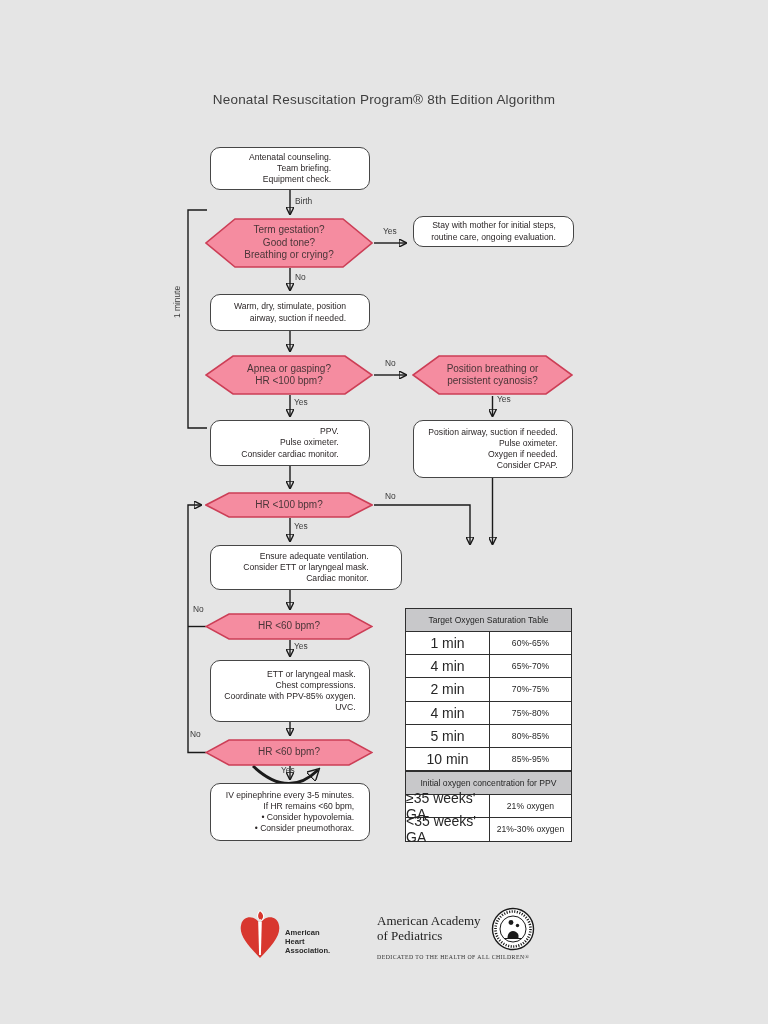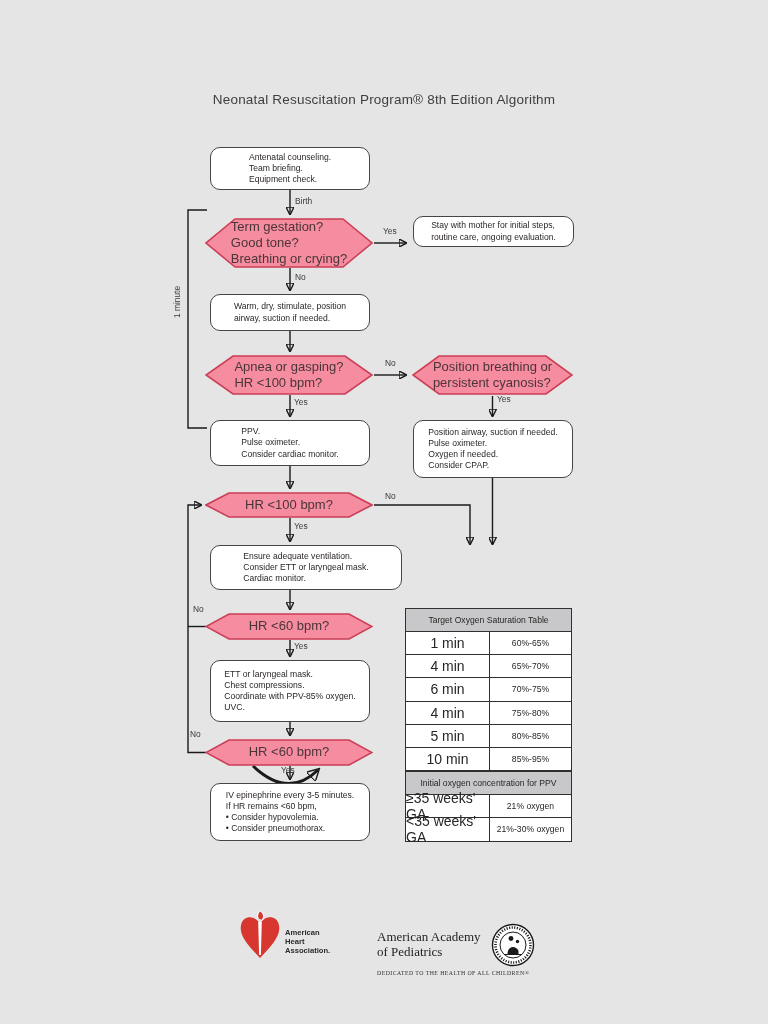--- a/index.html
+++ b/index.html
@@ -10,29 +10,29 @@
          font-size:13.5px;color:#3e3e3e;letter-spacing:.2px;}
 
   
   svg.wires{position:absolute;left:0;top:0;width:768px;height:1024px;}
   svg.wires path{fill:none;stroke:#1a1a1a;stroke-width:1.4;}
   svg.wires path.thick{stroke-width:3px;}
 
   
   .node{position:absolute;box-sizing:border-box;background:#fff;border:1.4px solid #464646;
         border-radius:10px;display:flex;align-items:center;justify-content:center;
-        text-align:left;padding:1px 4px;}
+        text-align:right;padding:1px 4px;}
   .node span{font-size:8.6px;line-height:1.3;color:#2b2627;white-space:pre-line;}
 
   
   .hex{position:absolute;}
   .hex svg{position:absolute;left:0;top:0;display:block;}
   .hex polygon{fill:#f58ca0;stroke:#cc3e56;stroke-width:1.6;}
   .hex span{position:absolute;inset:0;display:flex;align-items:center;justify-content:center;
-            text-align:left;font-size:13px;line-height:1.25;color:#4a3538;white-space:pre-line;}
+            text-align:center;font-size:10px;line-height:1.25;color:#4a3538;white-space:pre-line;}
 
   .lbl{position:absolute;font-size:8.4px;color:#3a3a3a;}
   .lbl-vert{position:absolute;left:177px;top:302px;transform:translate(-50%,-50%) rotate(-90deg);
             font-size:8.4px;color:#3a3a3a;white-space:nowrap;}
 
   
   .oxtable{position:absolute;left:405px;top:608px;width:167px;box-sizing:border-box;
            border:1.6px solid #2f2f2f;background:#fff;}
   .oxtable .hdr{height:22px;background:#c8c8ca;border-bottom:1.2px solid #2f2f2f;
                 display:flex;align-items:center;justify-content:center;
@@ -43,21 +43,21 @@
                justify-content:center;font-size:14px;color:#262626;}
   .oxtable .c2{flex:1;display:flex;align-items:center;justify-content:center;
                font-size:8.6px;color:#262626;}
 
   
   .aha{position:absolute;left:237px;top:906px;width:100px;height:60px;}
   .aha svg{position:absolute;left:0;top:4px;}
   .aha .aha-text{position:absolute;left:48px;top:22px;font-size:7.6px;font-weight:bold;
                  color:#2b2b2b;line-height:1.2;white-space:pre-line;}
   .aap{position:absolute;left:377px;top:905px;width:180px;height:65px;
-       font-family:"Liberation Serif","DejaVu Serif",serif;margin-top:16px;}
+       font-family:"Liberation Serif","DejaVu Serif",serif;}
   .aap .name{position:absolute;left:0;top:8px;font-size:13px;color:#1f1f1f;line-height:1.18;
              white-space:pre-line;}
   .aap .seal{position:absolute;left:114px;top:2px;}
   .aap .tagline{position:absolute;left:0;top:49px;font-size:5.8px;letter-spacing:.45px;
                 color:#2f2f2f;white-space:nowrap;}
 </style>
 </head>
 <body>
 
 <div id="page">
@@ -208,21 +208,21 @@
     <div class="hdr">Target Oxygen Saturation Table</div>
     <div class="row">
         <div class="c1">1 min</div>
         <div class="c2">60%-65%</div>
       </div>
     <div class="row">
         <div class="c1">4 min</div>
         <div class="c2">65%-70%</div>
       </div>
     <div class="row">
-        <div class="c1">6 min</div>
+        <div class="c1">2 min</div>
         <div class="c2">70%-75%</div>
       </div>
     <div class="row">
         <div class="c1">4 min</div>
         <div class="c2">75%-80%</div>
       </div>
     <div class="row">
         <div class="c1">5 min</div>
         <div class="c2">80%-85%</div>
       </div>

